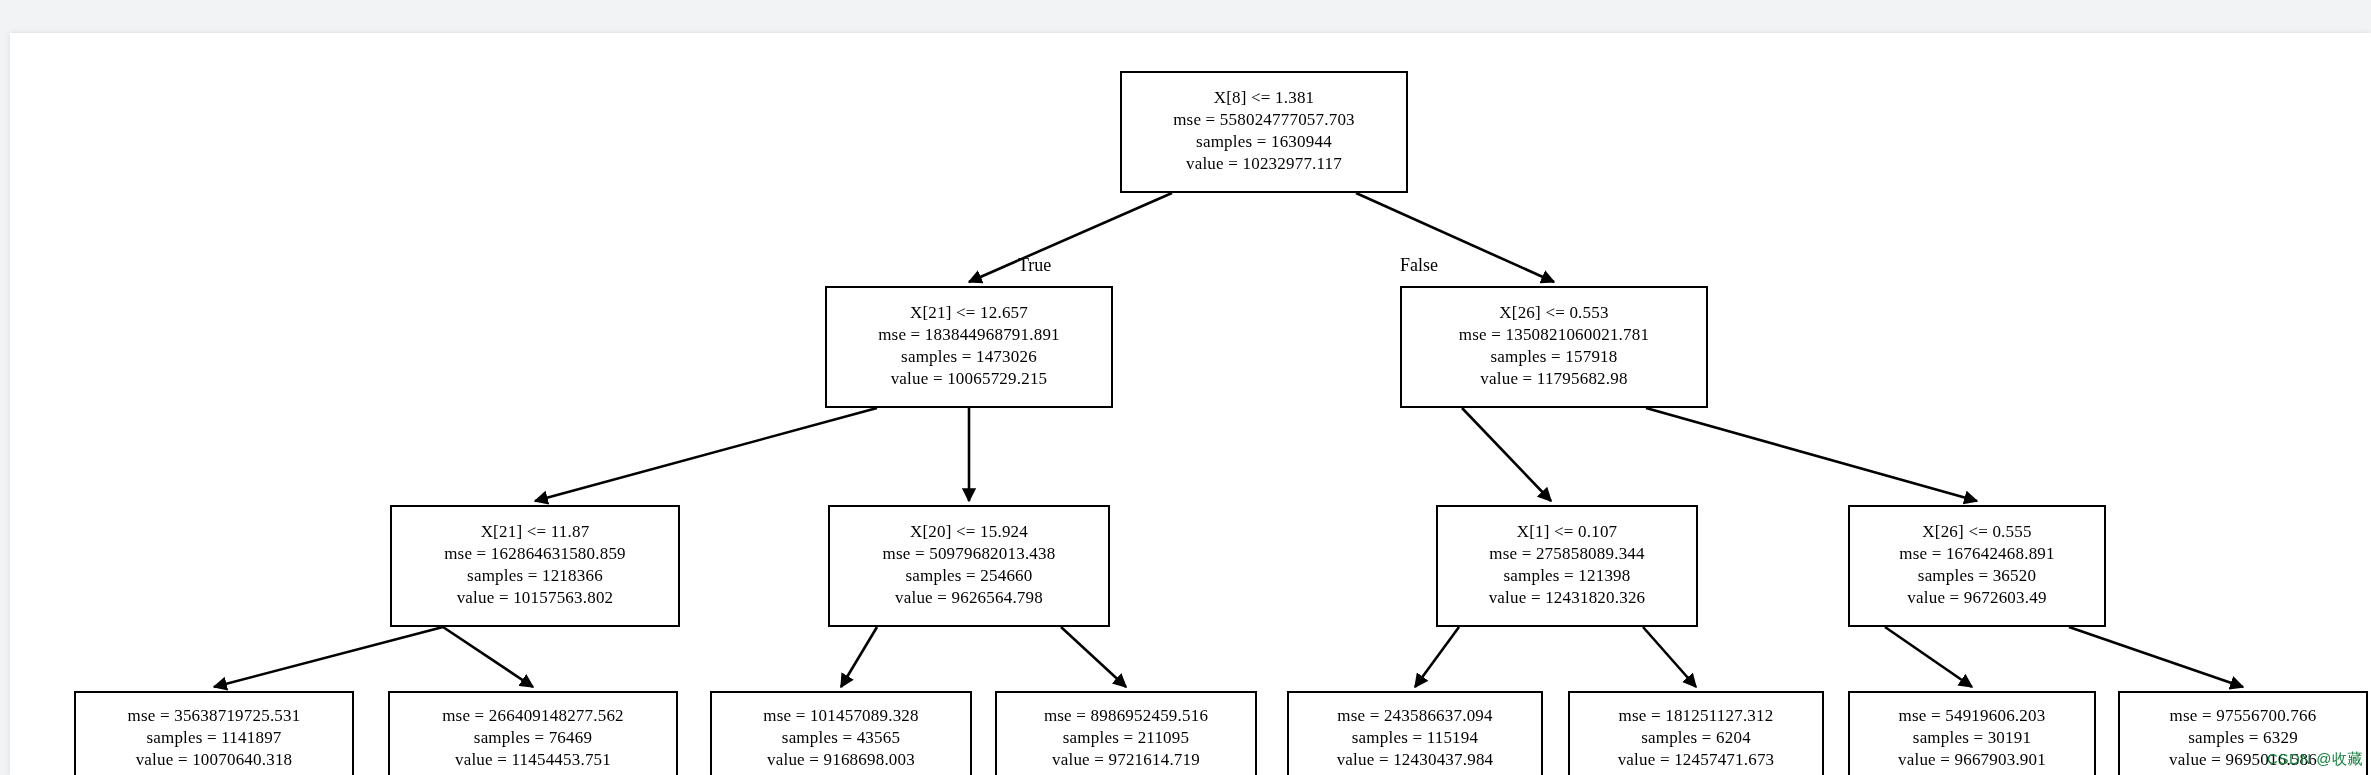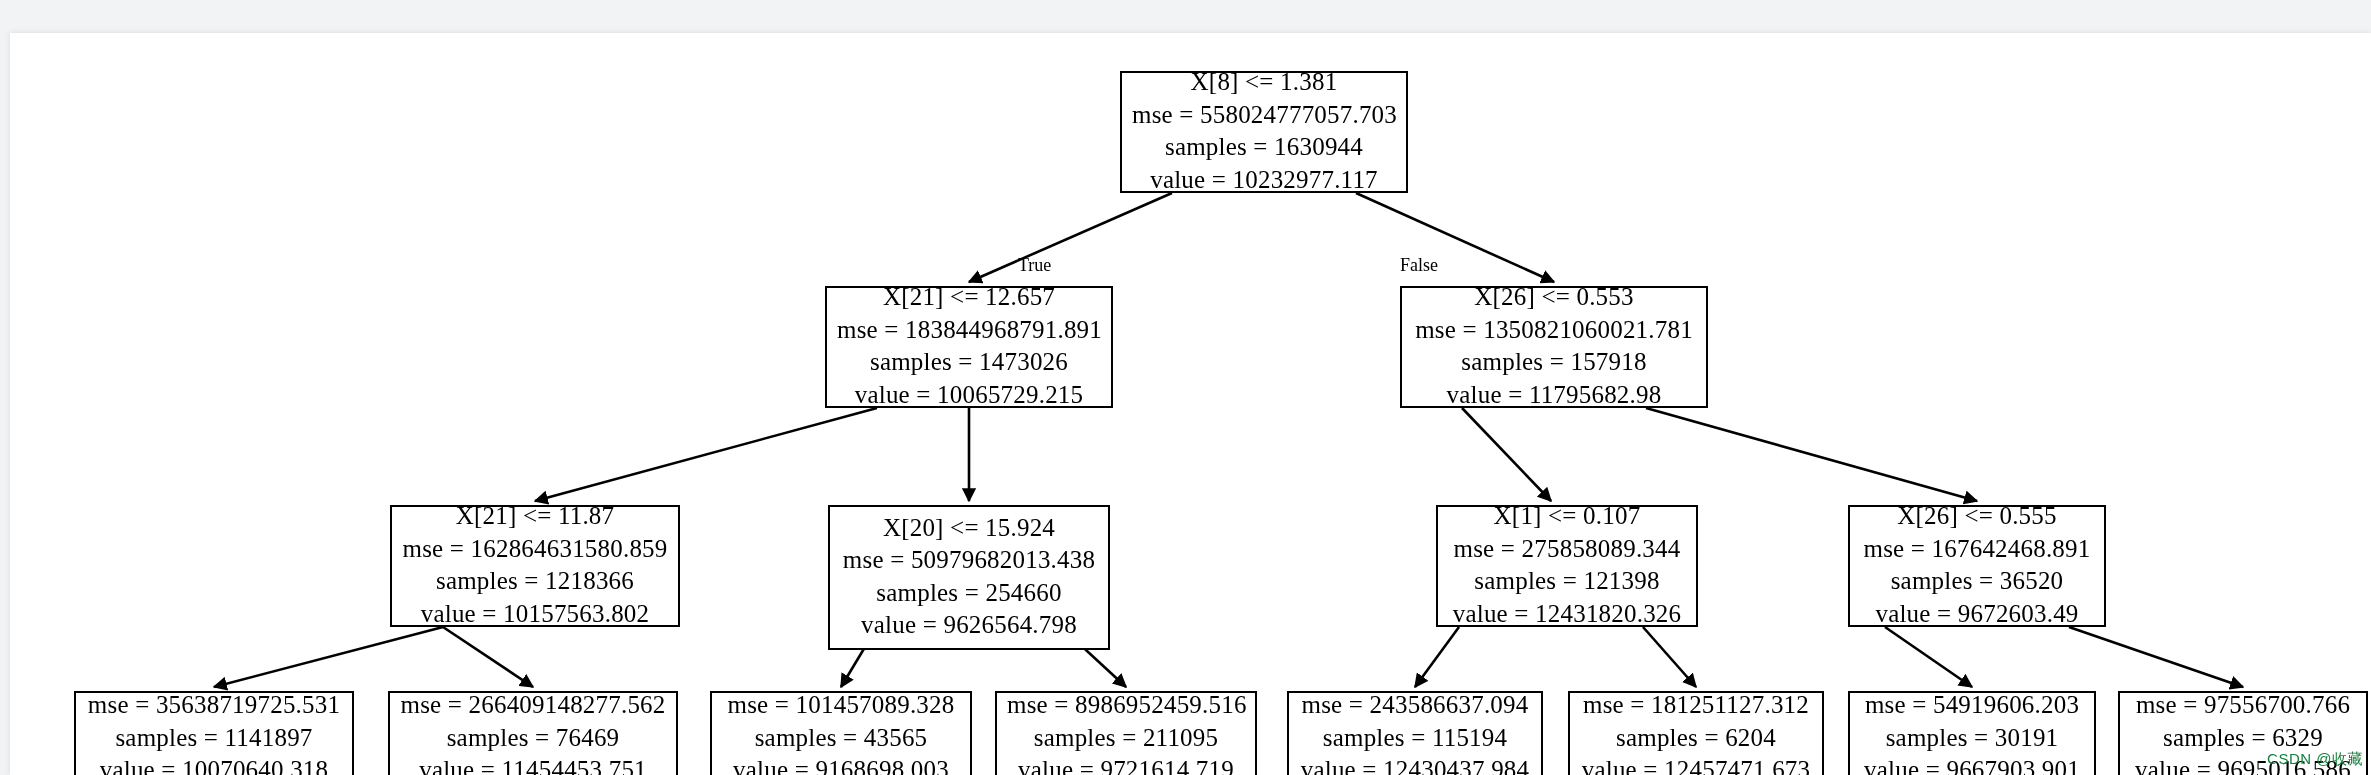--- a/index.html
+++ b/index.html
@@ -49,21 +49,21 @@
   }
 
   .node {
     position: absolute;
     box-sizing: border-box;
     border: 2px solid #000000;
     background: #ffffff;
     text-align: center;
     color: #000000;
     line-height: 1.30;
-    font-size: 25px;
+    font-size: 17px;
     letter-spacing: 0.2px;
     padding: 5px 10px 7px 10px;
     white-space: nowrap;
     display: flex;
     flex-direction: column;
     justify-content: center;
     align-items: center;
   }
 
   .node .line {
@@ -135,21 +135,21 @@
             <span class="line">mse = 1350821060021.781</span>
             <span class="line">samples = 157918</span>
             <span class="line">value = 11795682.98</span>
           </div>
           <div class="node" style="left: 380px; top: 472px; width: 290px; height: 122px;">
             <span class="line">X[21] &lt;= 11.87</span>
             <span class="line">mse = 162864631580.859</span>
             <span class="line">samples = 1218366</span>
             <span class="line">value = 10157563.802</span>
           </div>
-          <div class="node" style="left: 818px; top: 472px; width: 282px; height: 145px;">
+          <div class="node" style="left: 818px; top: 472px; width: 282px; height: 122px;">
             <span class="line">X[20] &lt;= 15.924</span>
             <span class="line">mse = 50979682013.438</span>
             <span class="line">samples = 254660</span>
             <span class="line">value = 9626564.798</span>
           </div>
           <div class="node" style="left: 1410px; top: 472px; width: 262px; height: 122px; margin-left: 16px;">
             <span class="line">X[1] &lt;= 0.107</span>
             <span class="line">mse = 275858089.344</span>
             <span class="line">samples = 121398</span>
             <span class="line">value = 12431820.326</span>

